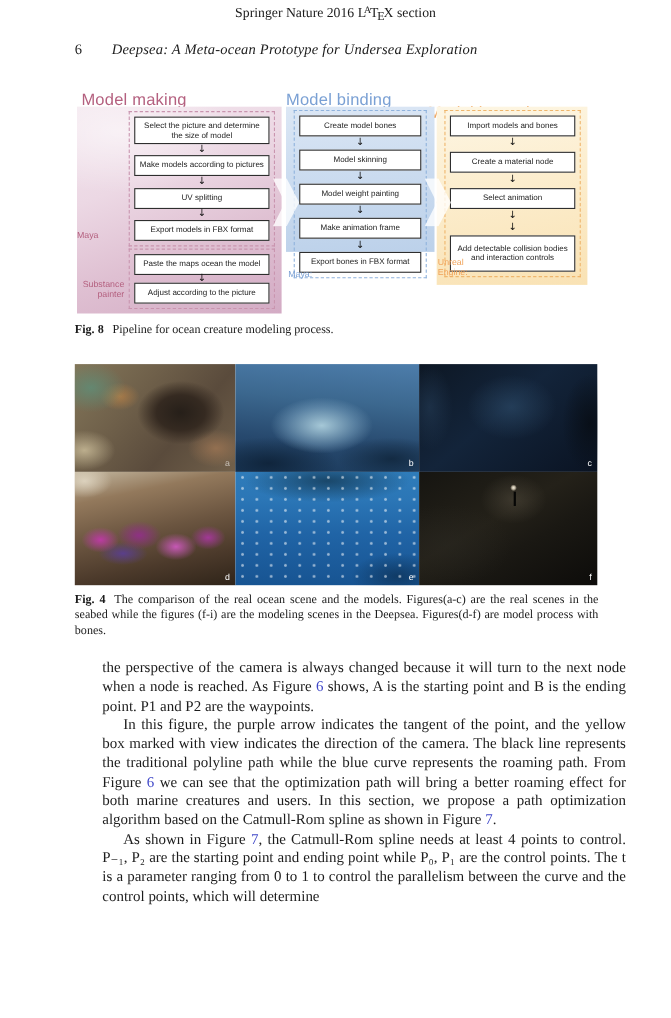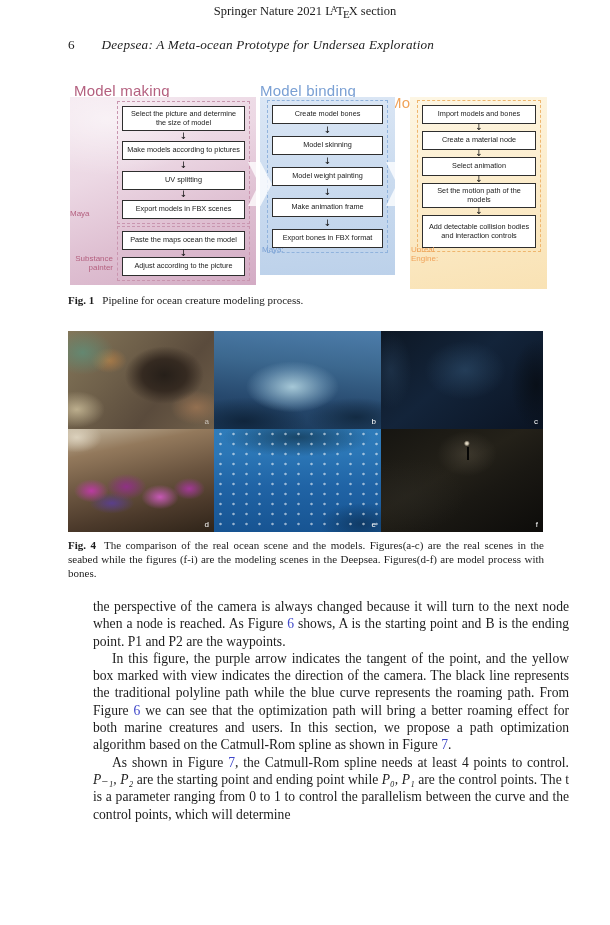--- a/index.html
+++ b/index.html
@@ -18,40 +18,40 @@
   .fig3 { position:absolute; top:82px; left:70px; width:465px; height:206px;
           font-family:"Liberation Sans","DejaVu Sans",sans-serif; }
   .fc-title { position:absolute; top:0; font-size:15px; letter-spacing:0.2px; }
   #fc-t1 { left:4px;  color:#b4607f; }
   #fc-t2 { left:190px; color:#7aa0d4; }
   #fc-t3 { left:319px; color:#f0a35a;margin-top:12px; }
   .fc-bg { position:absolute; top:15px; }
   .fc-bg1 { left:0; width:186px; height:188px;
     background: radial-gradient(ellipse 150px 80px at 20% 12%, rgba(255,255,255,0.55), rgba(255,255,255,0) 70%),
                 linear-gradient(160deg,#f3e6ee 0%,#ecd8e4 35%,#dfc0d2 65%,#d3abc4 100%); }
-  .fc-bg2 { left:190px; width:135px; height:178px;
+  .fc-bg2 { left:190px; width:135px; height:132px;
     background: linear-gradient(175deg,#dce7f5 0%,#cdddf0 40%,#bcd1ea 100%); }
-  .fc-bg3 { left:327px; width:137px; height:192px;
-    background: linear-gradient(170deg,#fdf6e4 0%,#fcedcd 45%,#f9e2b4 100%); margin-left: 13px; }
+  .fc-bg3 { left:327px; width:137px; height:162px;
+    background: linear-gradient(170deg,#fdf6e4 0%,#fcedcd 45%,#f9e2b4 100%); }
   .fc-group { position:absolute; border:1px dashed; display:flex; flex-direction:column;
               justify-content:space-between; align-items:center; padding:4px; box-sizing:border-box; }
   .fc-g11 { left:47px; top:4px;   width:133px; height:123px; border-color:#c995af; }
   .fc-g12 { left:47px; top:129px; width:133px; height:55px;  border-color:#c995af; }
   .fc-g21 { left:7px;  top:3px;   width:121px; height:153px; border-color:#90b3dd; }
   .fc-g31 { left:7px;  top:3px;   width:124px; height:152px; border-color:#efb66d; }
   .fc-box { background:#fff; border:1.3px solid #2e2e2e; width:100%; box-sizing:border-box;
             display:flex; align-items:center; justify-content:center; text-align:center;
             font-size:7.3px; line-height:1.2; color:#1a1a1a; padding:1px 2px; }
   .fb-1 { min-height:19px; } .fb-2 { min-height:25px; } .fb-3 { min-height:33px; }
   .fc-arrow { font-size:9px; line-height:7px; height:7px; color:#111; font-family:"DejaVu Sans",sans-serif; }
   .fc-tool { position:absolute; font-size:8px; line-height:1.15; }
   .ft-maya1 { left:0; top:112px; width:43px; text-align:left; color:#b4607f; }
   .ft-sp    { left:0; top:157px; width:43px; text-align:right; color:#b4607f; }
   .ft-maya2 { left:2px; top:148px; color:#7aa0d4; }
-  .ft-ue    { left:1px; top:148px; width:36px; color:#f0a35a; }
+  .ft-ue    { left:1px; top:137px; width:36px; color:#f0a35a; }
   .fc-chev { position:absolute; width:24px; height:44px; background:rgba(255,255,255,0.78);
              clip-path:polygon(0 0,52% 0,100% 50%,52% 100%,0 100%,46% 50%); }
   #chev1 { left:178px; top:80px; } #chev2 { left:316px; top:80px; }
 
   
   .caption { position:absolute; left:68px; width:476px; font-size:11px; line-height:13.8px; color:#1c1c1c; }
   #cap3 { top:294px; }
   #cap4 { top:539px; text-align:justify; }
   .cap-label { font-weight:bold; margin-right:8px; }
 
@@ -99,48 +99,48 @@
     radial-gradient(ellipse 80px 50px at 15% 65%, rgba(42,40,34,0.5), rgba(42,40,34,0) 75%),
     linear-gradient(150deg,#161511 0%,#242119 42%,#1a1813 62%,#0d0c0a 100%); }
   .pole { position:absolute; left:53%; top:17%; width:2px; height:13px; background:#060605; }
 
   
   .bodytext { position:absolute; top:598px; left:68px; width:476px;
               font-size:13.6px; line-height:17.3px; text-align:justify;margin-left:25px; }
   .bp { margin:0; }
   .bp-indent { text-indent:19px; }
   .figref { color:#3e46c8; text-decoration:none; cursor:pointer; }
-  .mathp { font-style:italic; }
+  .mathp { }
 </style>
 </head>
 <body>
 
 <div class="page">
 
-  <div class="tpl-header"><span>Springer Nature 2021 L</span><span class="lx-a">A</span><span>T</span><span class="lx-e">E</span><span>X</span><span> section</span></div>
+  <div class="tpl-header"><span>Springer Nature 2016 L</span><span class="lx-a">A</span><span>T</span><span class="lx-e">E</span><span>X</span><span> section</span></div>
 
   <div class="running-head">
     <span class="rh-num">6</span>
     <span class="rh-title">Deepsea: A Meta-ocean Prototype for Undersea Exploration</span>
   </div>
 
   <div class="fig3">
     <span class="fc-title" id="fc-t1">Model making</span>
     <span class="fc-title" id="fc-t2">Model binding</span>
     <span class="fc-title" id="fc-t3">Model importing</span>
 
     <div class="fc-bg fc-bg1">
       <div class="fc-group fc-g11">
         <div class="fc-box fb-2">Select the picture and determine the size of model</div>
         <span class="fc-arrow">↓</span>
         <div class="fc-box fb-1">Make models according to pictures</div>
         <span class="fc-arrow">↓</span>
         <div class="fc-box fb-1">UV splitting</div>
         <span class="fc-arrow">↓</span>
-        <div class="fc-box fb-1">Export models in FBX scenes</div>
+        <div class="fc-box fb-1">Export models in FBX format</div>
       </div>
       <div class="fc-group fc-g12">
         <div class="fc-box fb-1">Paste the maps ocean the model</div>
         <span class="fc-arrow">↓</span>
         <div class="fc-box fb-1">Adjust according to the picture</div>
       </div>
       <div class="fc-tool ft-maya1">Maya</div>
       <div class="fc-tool ft-sp">Substance painter</div>
     </div>
 
@@ -160,33 +160,32 @@
     </div>
 
     <div class="fc-bg fc-bg3">
       <div class="fc-group fc-g31">
         <div class="fc-box fb-1">Import models and bones</div>
         <span class="fc-arrow">↓</span>
         <div class="fc-box fb-1">Create a material node</div>
         <span class="fc-arrow">↓</span>
         <div class="fc-box fb-1">Select animation</div>
         <span class="fc-arrow">↓</span>
-        <div class="fc-box fb-2">Set the motion path of the models</div>
         <span class="fc-arrow">↓</span>
         <div class="fc-box fb-3">Add detectable collision bodies and interaction controls</div>
       </div>
       <div class="fc-tool ft-ue">Unreal Engine:</div>
     </div>
 
     <div class="fc-chev" id="chev1"></div>
     <div class="fc-chev" id="chev2"></div>
   </div>
 
   <div class="caption" id="cap3">
-    <span class="cap-label">Fig. 1</span><span>Pipeline for ocean creature modeling process.</span>
+    <span class="cap-label">Fig. 8</span><span>Pipeline for ocean creature modeling process.</span>
   </div>
 
   <div class="fig4">
     <div class="ph ph-a">
       <span class="plabel pl-a">a</span>
     </div>
     <div class="ph ph-b">
       <span class="plabel">b</span>
     </div>
     <div class="ph ph-c">

